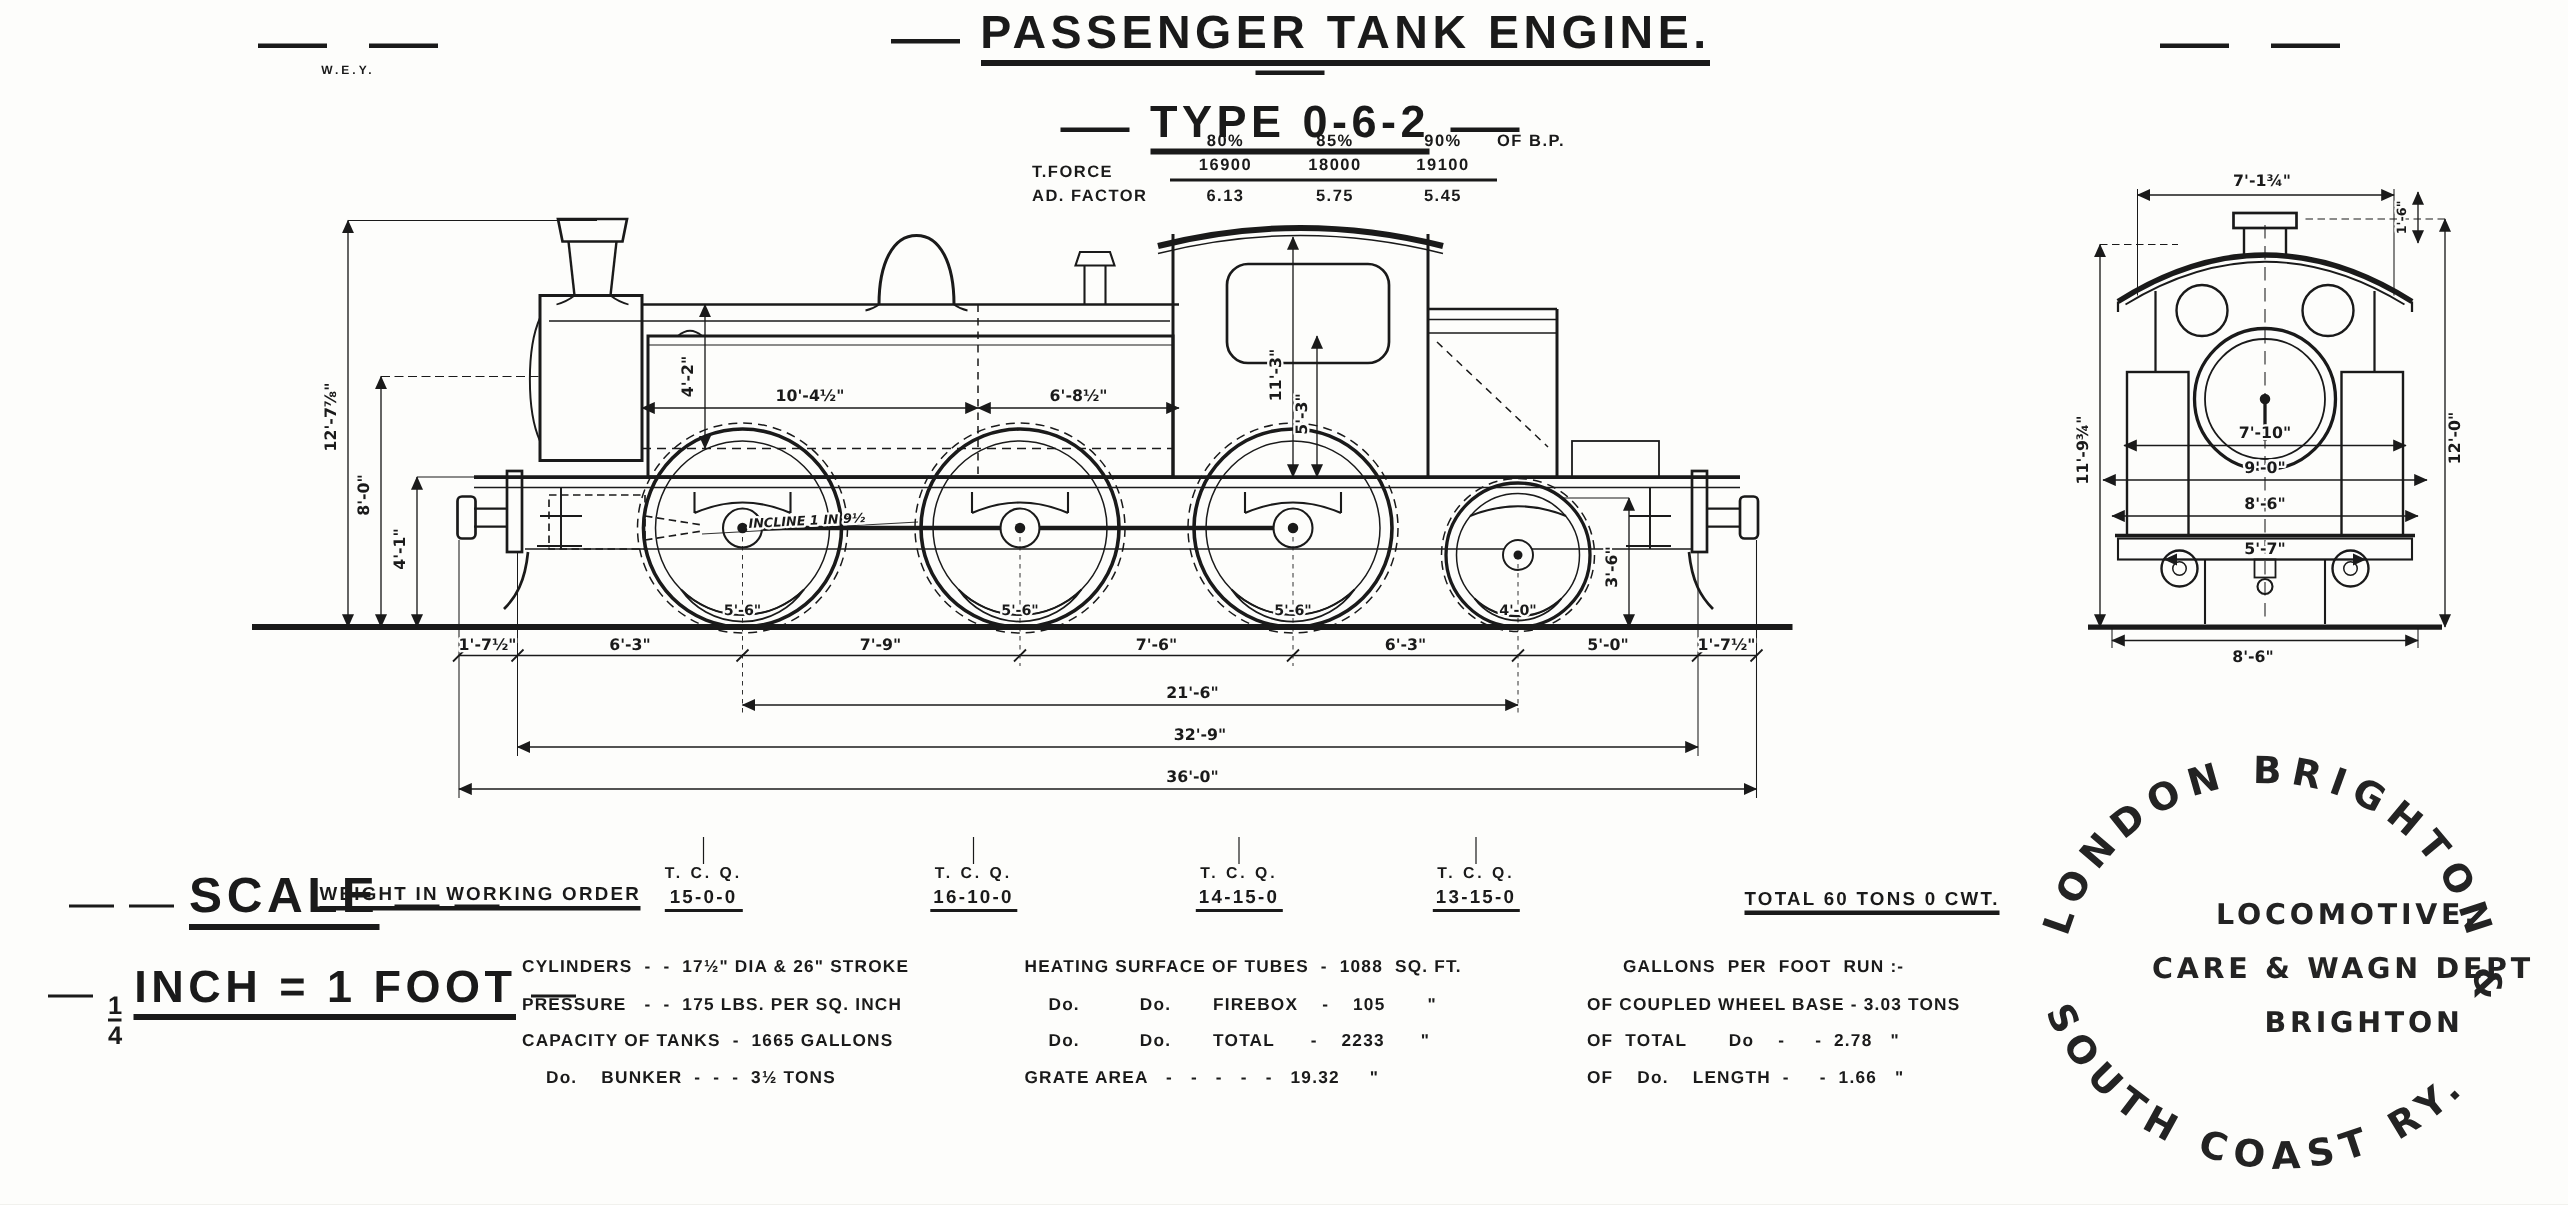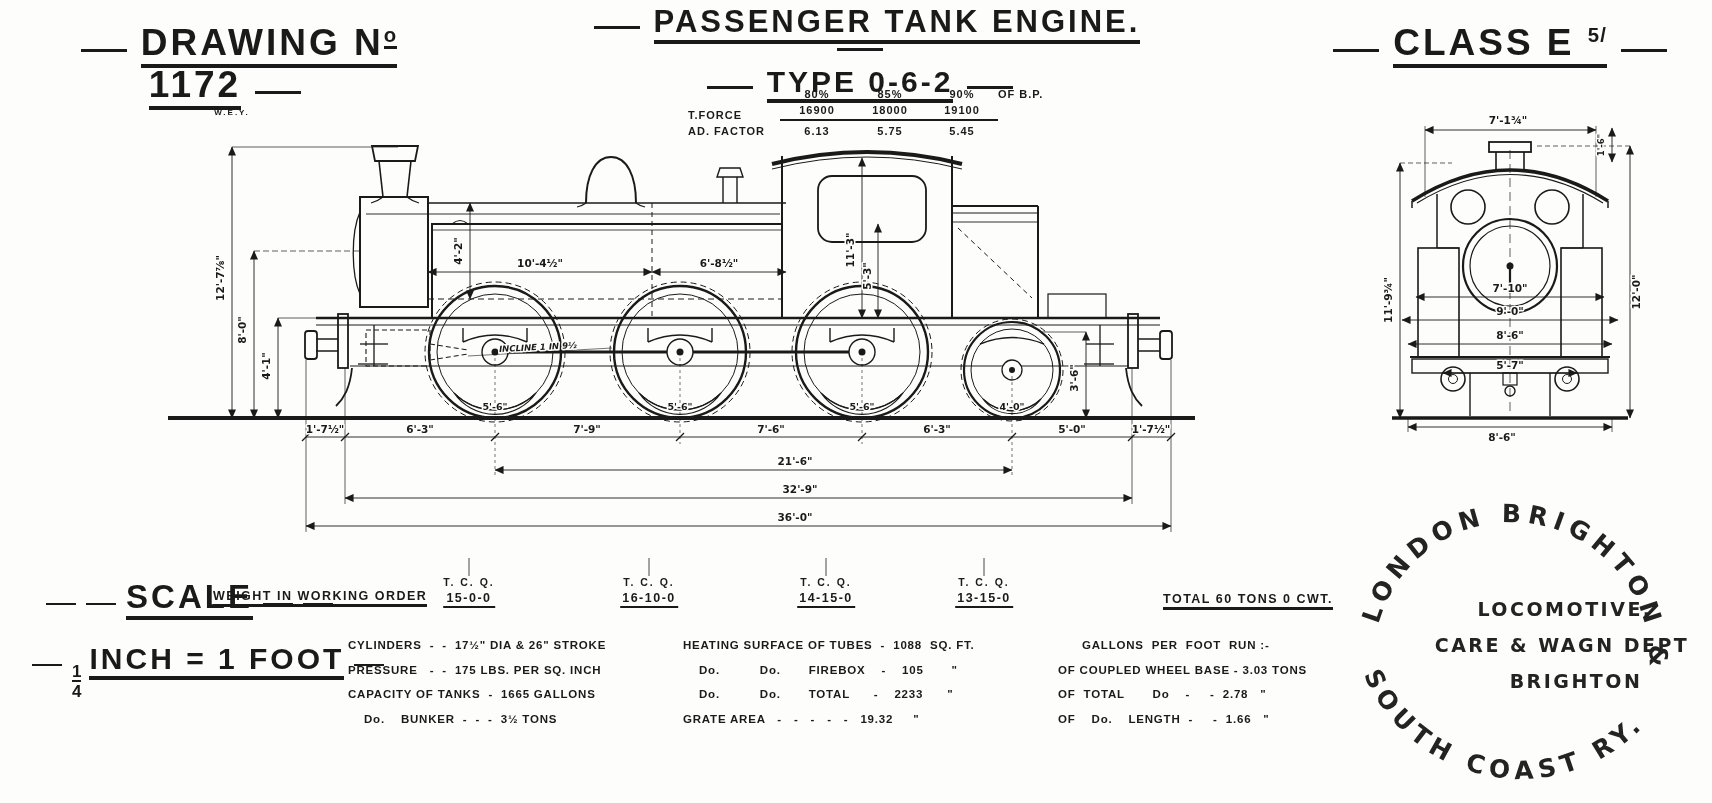--- a/index.html
+++ b/index.html
@@ -363,21 +363,21 @@
           <textPath href="#stArcBot" startOffset="50%">SOUTH COAST RY.</textPath>
         </text>
       </g>
       <text class="stamp-line" x="1565" y="616" text-anchor="middle">LOCOMOTIVE.</text>
       <text class="stamp-line" x="1562" y="652" text-anchor="middle">CARE &amp; WAGN DEPT</text>
       <text class="stamp-line" x="1576" y="688" text-anchor="middle">BRIGHTON</text>
     </g>
   </svg>
 
   <div class="abs ctr" style="left:28px;top:22px;width:408px;">
-    <span class="dsh"></span><span class="hletter ul4" style="font-size:37px;"><span>DRAWING N</span><span class="sup" style="border-bottom:3px solid #1a1a1a;">o</span><span> 1172</span></span><span class="dsh"></span>
+    <span class="dsh"></span><span class="dsh"></span>
     <div class="sig">W.E.Y.</div>
   </div>
 
   <div class="abs ctr" style="left:575px;top:4px;width:570px;">
     <div><span class="dsh"></span><span class="hletter ul4" style="font-size:31px;">PASSENGER TANK ENGINE.</span><span class="dsh"></span></div>
     <div style="margin-top:7px;"><span class="dsh"></span><span class="hletter ul4" style="font-size:30px;margin-top:12px;">TYPE 0-6-2</span><span class="dsh"></span></div>
   </div>
 
   <div class="abs tf" style="left:688px;top:88px;">
     <span></span>
@@ -391,21 +391,21 @@
     <span class="num ul2">19100</span>
     <span></span>
     <span>AD. FACTOR</span>
     <span class="num">6.13</span>
     <span class="num">5.75</span>
     <span class="num">5.45</span>
     <span></span>
   </div>
 
   <div class="abs ctr" style="left:1300px;top:22px;width:400px;">
-    <span class="dsh"></span><span class="hletter ul4" style="font-size:37px;"><span>CLASS E</span>&nbsp;<span class="sup">5/</span></span><span class="dsh"></span>
+    <span class="dsh"></span><span class="dsh"></span>
   </div>
 
   <div class="abs wcap ul3" style="left:213px;top:589px;">WEIGHT IN WORKING ORDER</div>
   <div class="abs axle" style="left:469px;top:576px;">
     <div class="tcq">T. C. Q.</div>
     <div class="val">15-0-0</div>
   </div>
   <div class="abs axle" style="left:649px;top:576px;">
     <div class="tcq">T. C. Q.</div>
     <div class="val">16-10-0</div>

